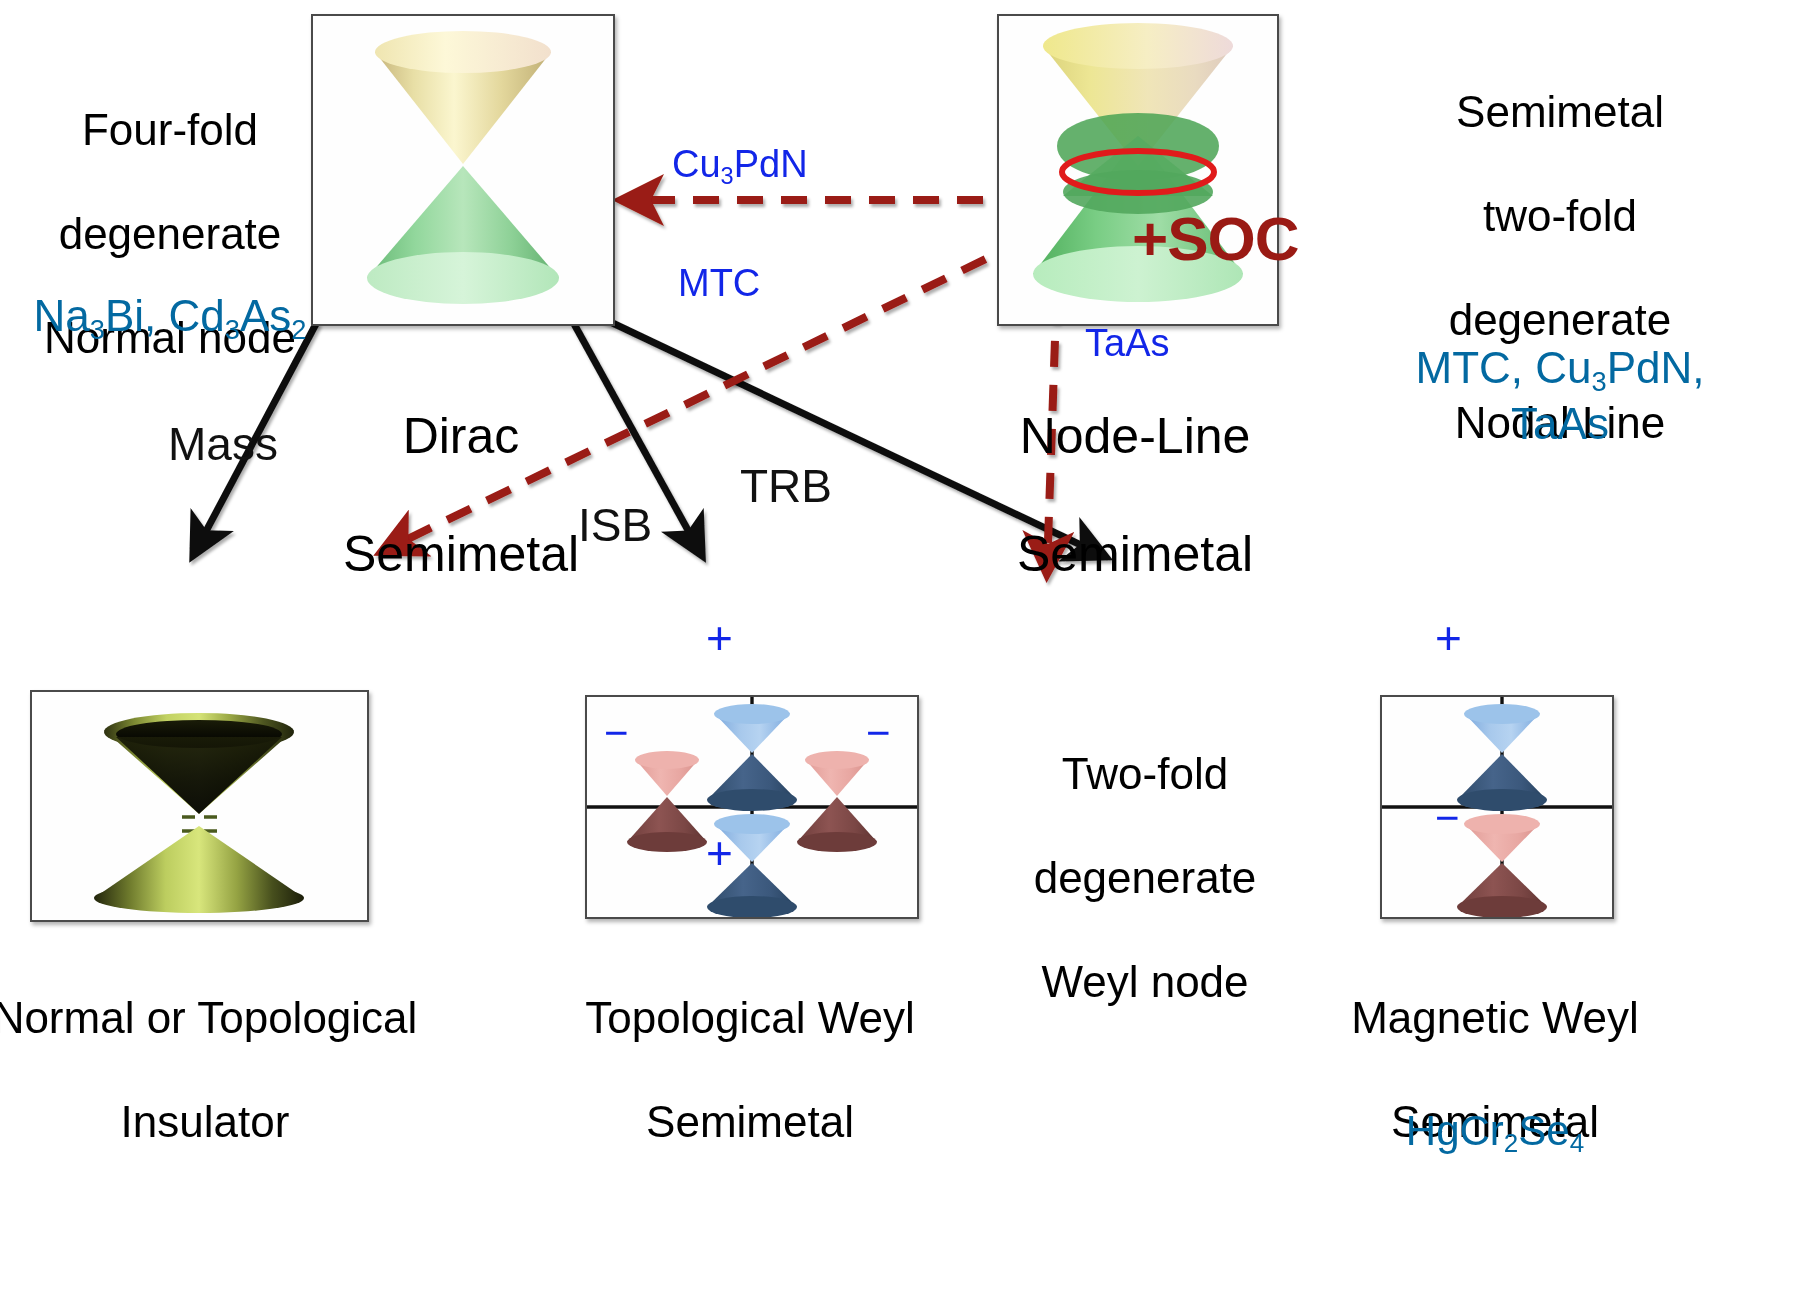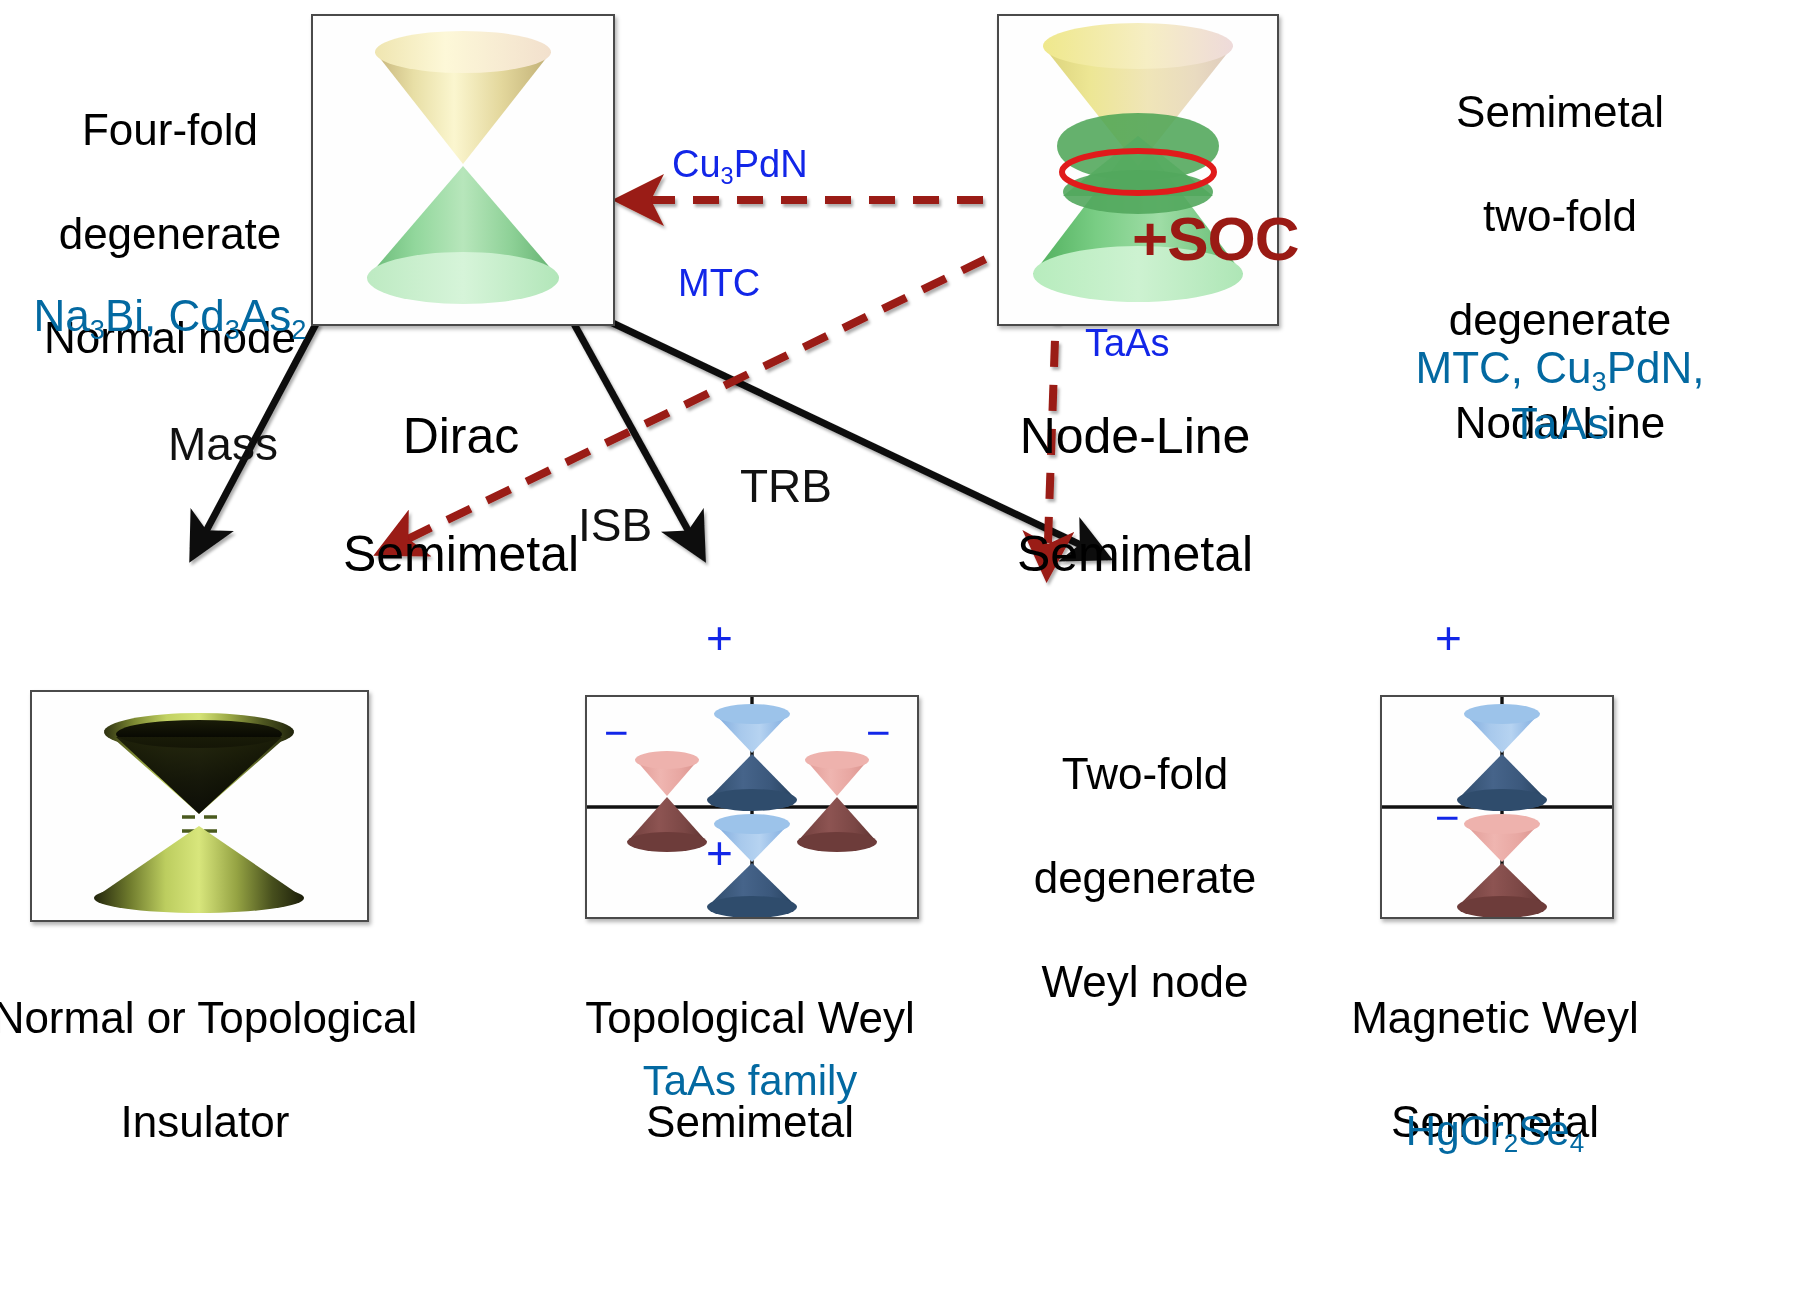--- a/index.html
+++ b/index.html
@@ -337,21 +337,20 @@
 
   <div class="plusminus" style="left:706px; top:615px;">+</div>
   <div class="plusminus" style="left:604px; top:712px; font-size:42px;">−</div>
   <div class="plusminus" style="left:866px; top:712px; font-size:42px;">−</div>
   <div class="plusminus" style="left:706px; top:830px;">+</div>
 
   <div class="txt mid cond" style="left:560px; top:940px; width:380px; font-size:44px;">
     <div>Topological Weyl</div>
     <div>Semimetal</div>
   </div>
-  <div class="txt mid blue cond" style="left:560px; top:1056px; width:380px; font-size:42px;">TaAs family</div>
 
   <div class="txt big" style="left:935px; top:806px; width:420px; transform:translateY(-110px);">
     <div>Two-fold</div>
     <div>degenerate</div>
     <div>Weyl node</div>
   </div>
 
   <div class="panel" style="left:1380px; top:695px; width:230px; height:220px;">
     <svg viewBox="0 0 230 220" preserveAspectRatio="none" style="display:block;width:100%;height:100%;">
       <defs>

